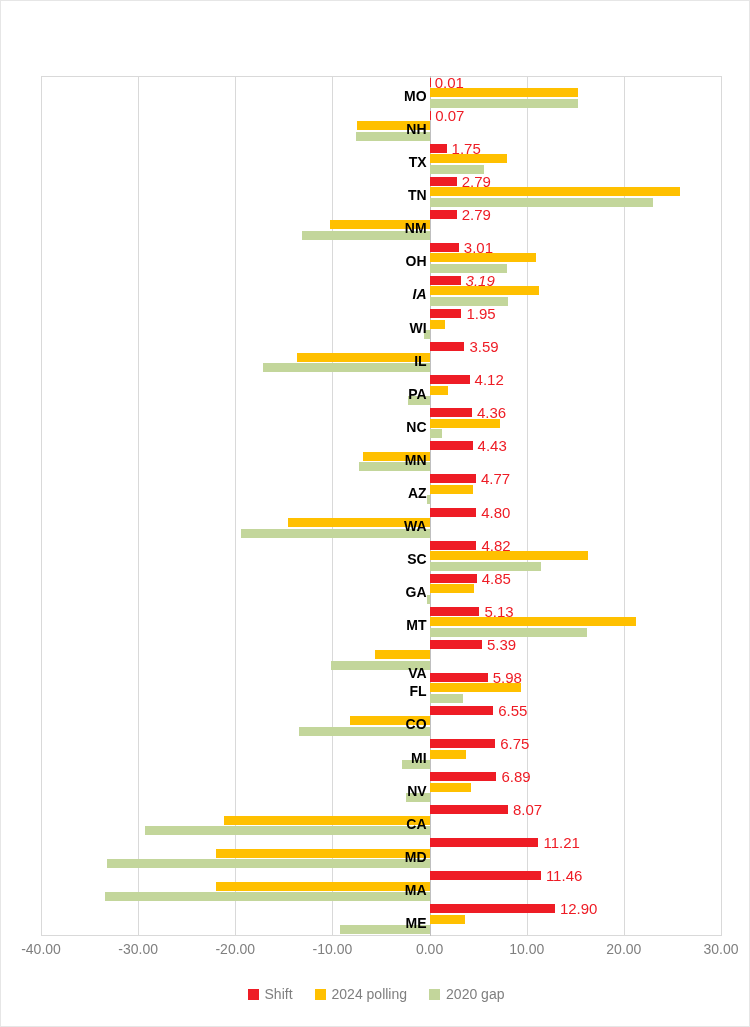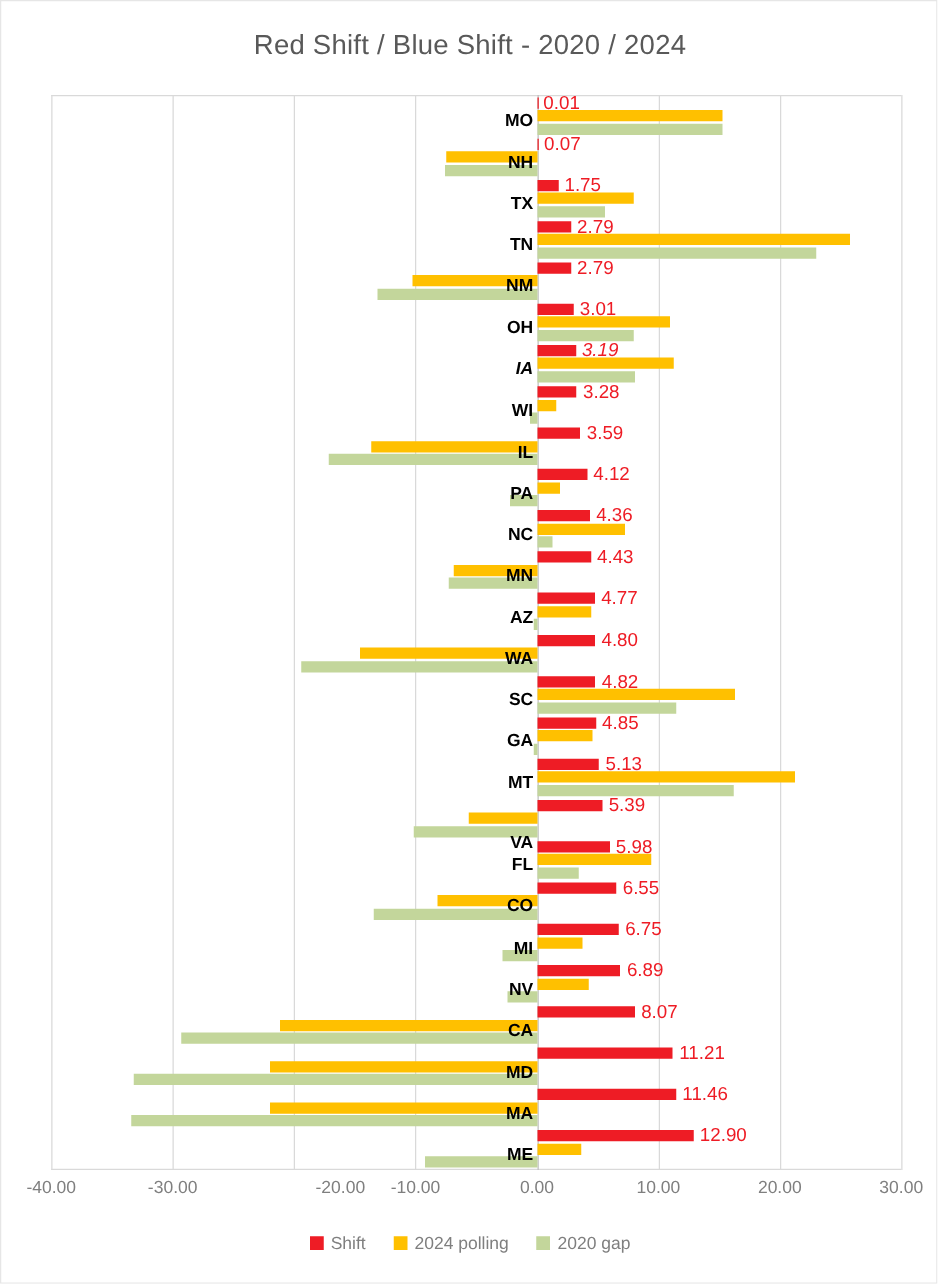--- a/index.html
+++ b/index.html
@@ -123,21 +123,20 @@
     font-size:14px;
     color:#7f7f7f;
     white-space:nowrap;
   }
 </style>
 </head>
 <body>
 
 <div id="chart-root">
 
-  <div class="chart-title">Red Shift / Blue Shift - 2020 / 2024</div>
 
   <div id="plot">
     <div class="plot-border-top"></div>
     <div class="plot-border-bottom"></div>
     <div id="gridlines">
         <div class="gridline" style="left: 0px;"></div>
         <div class="gridline" style="left: 97.1429px;"></div>
         <div class="gridline" style="left: 194.286px;"></div>
         <div class="gridline" style="left: 291.429px;"></div>
         <div class="axis-zero" style="left: 388.571px;"></div>
@@ -193,21 +192,21 @@
           <div class="bar bar-polling" style="left: 388.571px; width: 109.771px; top: 12.0385px;"></div>
           <div class="bar bar-gap" style="left: 388.571px; width: 78.6857px; top: 22.5385px;"></div>
           <div class="row-label" style="right: 294.429px; top: 13.0385px;">IA</div>
           <div class="value-label" style="left: 424.56px; top: -1.46154px;">3.19</div>
         </div>
         <div class="row" style="top: 231.538px; height: 33.0769px;">
           <div class="bar bar-shift" style="left: 388.571px; width: 31.8629px; top: 1.53846px;"></div>
           <div class="bar bar-polling" style="left: 388.571px; width: 15.5429px; top: 12.0385px;"></div>
           <div class="bar bar-gap" style="left: 382.743px; width: 5.82857px; top: 22.5385px;"></div>
           <div class="row-label" style="right: 294.429px; top: 13.0385px;">WI</div>
-          <div class="value-label" style="left: 425.434px; top: -1.46154px;">3.28</div>
+          <div class="value-label" style="left: 425.434px; top: -1.46154px;">1.95</div>
         </div>
         <div class="row" style="top: 264.615px; height: 33.0769px;">
           <div class="bar bar-shift" style="left: 388.571px; width: 34.8743px; top: 1.53846px;"></div>
           <div class="bar bar-polling" style="left: 256.457px; width: 132.114px; top: 12.0385px;"></div>
           <div class="bar bar-gap" style="left: 222.457px; width: 166.114px; top: 22.5385px;"></div>
           <div class="row-label" style="right: 294.429px; top: 13.0385px;">IL</div>
           <div class="value-label" style="left: 428.446px; top: -1.46154px;">3.59</div>
         </div>
         <div class="row" style="top: 297.692px; height: 33.0769px;">
           <div class="bar bar-shift" style="left: 388.571px; width: 40.0229px; top: 1.53846px;"></div>
@@ -327,21 +326,21 @@
           <div class="bar bar-gap" style="left: 299.2px; width: 89.3714px; top: 22.5385px;"></div>
           <div class="row-label" style="right: 294.429px; top: 13.0385px;">ME</div>
           <div class="value-label" style="left: 518.886px; top: -1.46154px;">12.90</div>
         </div>
       </div>
   </div>
 
   <div id="xaxis">
       <div class="tick" style="left: 40px;">-40.00</div>
       <div class="tick" style="left: 137.143px;">-30.00</div>
-      <div class="tick" style="left: 234.286px; margin-left: 37px;">-20.00</div>
+      <div class="tick" style="left: 234.286px;">-20.00</div>
       <div class="tick" style="left: 331.429px;">-10.00</div>
       <div class="tick" style="left: 428.571px;">0.00</div>
       <div class="tick" style="left: 525.714px;">10.00</div>
       <div class="tick" style="left: 622.857px;">20.00</div>
       <div class="tick" style="left: 720px;">30.00</div>
     </div>
 
   <div id="legend">
       <div class="legend-item">
         <span class="legend-swatch" style="background: rgb(238, 28, 37);"></span>

